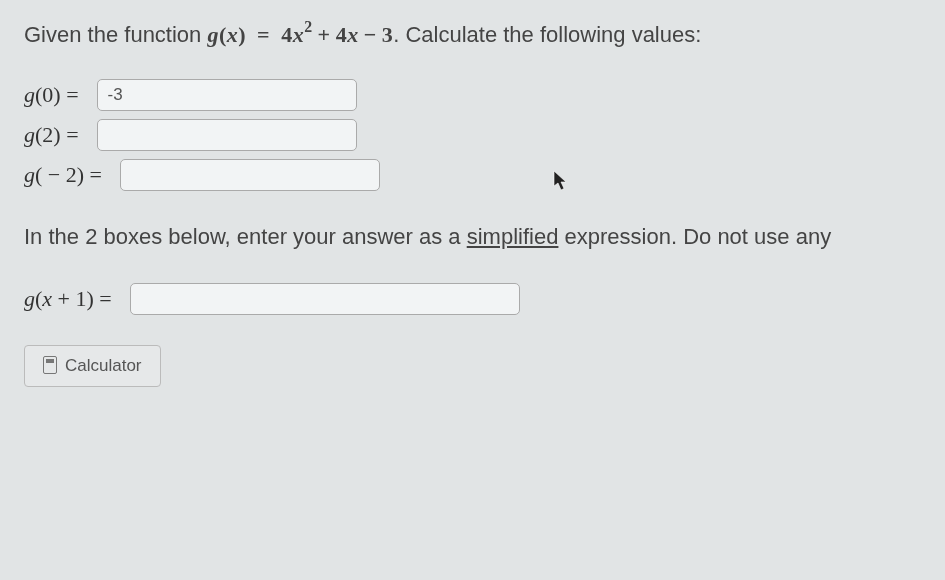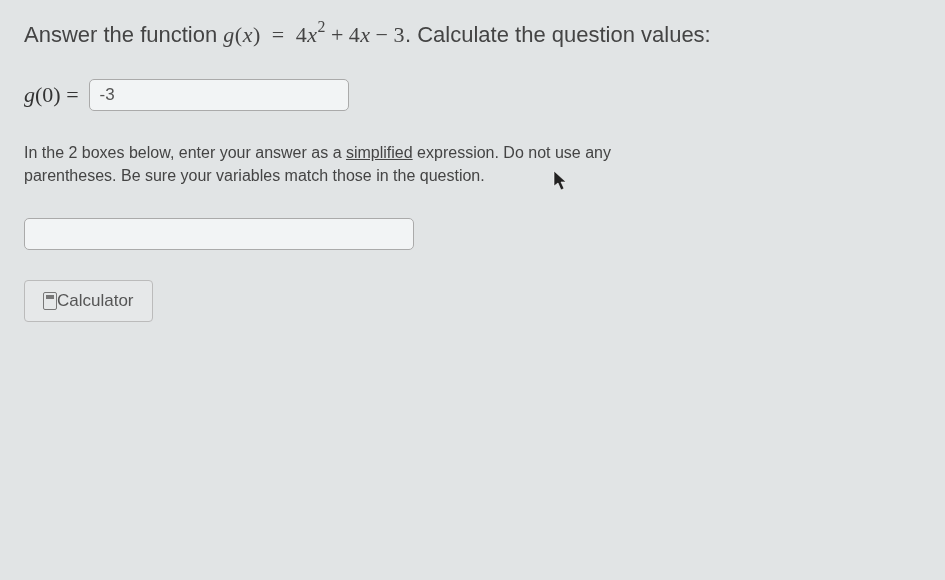--- a/index.html
+++ b/index.html
@@ -19,20 +19,21 @@
     .question-text {
       font-size: 22px;
       color: #444;
       margin-bottom: 28px;
       line-height: 1.4;
     }
     .math {
       font-family: 'Times New Roman', 'Cambria Math', serif;
       font-style: italic;
       letter-spacing: 0.5px;
+      font-weight: bold;
     }
     .math .paren {
       font-style: normal;
     }
     .math .num {
       font-style: normal;
     }
     .math .op {
       font-style: normal;
       padding: 0 5px;
@@ -45,20 +46,21 @@
       top: -2px;
     }
     .inputs-block {
       margin-bottom: 30px;
     }
     .input-row {
       display: flex;
       align-items: center;
       margin-bottom: 8px;
       font-size: 22px;
+      gap: 8px;
     }
     .input-label {
       font-family: 'Times New Roman', serif;
       color: #333;
       margin-right: 10px;
       font-style: italic;
     }
     .input-label .paren, .input-label .num, .input-label .eq, .input-label .op {
       font-style: normal;
     }
@@ -70,21 +72,21 @@
       padding: 4px 10px;
       font-size: 17px;
       color: #555;
       width: 260px;
       font-family: Arial, sans-serif;
     }
     .answer-input.wide {
       width: 390px;
     }
     .instruction-text {
-      font-size: 16px;
+      font-size: 22px;
       color: #444;
       line-height: 1.45;
       margin-bottom: 30px;
     }
     .underline {
       text-decoration: underline;
     }
     .action-buttons {
       display: flex;
       flex-direction: column;
@@ -93,22 +95,21 @@
     }
     .btn {
       border: 1px solid #bbb;
       background: #e6e8e9;
       border-radius: 4px;
       padding: 10px 18px;
       font-size: 17px;
       color: #555;
       cursor: pointer;
       display: flex;
-      align-items: center;
-      gap: 0;
+      gap: 8px;
       font-family: inherit;
     }
     .calc-icon {
       width: 14px;
       height: 18px;
       border: 1.5px solid #777;
       border-radius: 2px;
       position: relative;
       display: inline-block;
     }
@@ -142,41 +143,55 @@
       top: 170px;
       width: 16px;
       height: 22px;
       pointer-events: none;
     }
   </style>
 </head>
 <body>
 
 <div class="question-text">
-  <span>Answer the function </span>
+  <span>Given the function </span>
   <span class="math">
-    <span>g</span><span class="paren">(</span><span>x</span><span class="paren">)</span><span class="op"> = </span><span class="num">4</span><span>x</span><span class="sup">2</span><span class="op">+</span><span class="num">4</span><span>x</span><span class="op">−</span><span class="num">3</span></span><span>. Calculate the question values:</span>
+    <span>g</span><span class="paren">(</span><span>x</span><span class="paren">)</span><span class="op"> = </span><span class="num">4</span><span>x</span><span class="sup">2</span><span class="op">+</span><span class="num">4</span><span>x</span><span class="op">−</span><span class="num">3</span></span><span>. Calculate the following values:</span>
 </div>
 
 <div class="inputs-block">
   <div class="input-row">
     <span class="input-label">
       <span>g</span><span class="paren">(</span><span class="num">0</span><span class="paren">)</span> <span class="eq">=</span>
     </span>
     <input type="text" class="answer-input" value="-3" style="">
+  </div>
+  <div class="input-row">
+    <span class="input-label">
+      <span>g</span><span class="paren">(</span><span class="num">2</span><span class="paren">)</span> <span class="eq">=</span>
+    </span>
+    <input type="text" class="answer-input" value="" style="">
+  </div>
+  <div class="input-row">
+    <span class="input-label">
+      <span>g</span><span class="paren">(</span><span class="op"> − </span><span class="num">2</span><span class="paren">)</span> <span class="eq">=</span>
+    </span>
+    <input type="text" class="answer-input" value="" style="">
   </div>
 </div>
 
 <div class="instruction-text">
   <span>In the 2 boxes below, enter your answer as a </span><span class="underline">simplified</span><span> expression. Do not use any</span><br>
-  <span>parentheses. Be sure your variables match those in the question.</span>
 </div>
 
 <div class="inputs-block">
   <div class="input-row">
+    <span class="input-label">
+      <span>g</span><span class="paren">(</span><span>x</span><span class="op"> + </span><span class="num">1</span><span class="paren">)</span> <span class="eq">=</span>
+    </span>
     <input type="text" class="answer-input wide" value="" style="">
   </div>
 </div>
 
 <div class="action-buttons">
   <button class="btn">
     <span class="calc-icon"></span>
     <span>Calculator</span>
   </button>
 </div>

